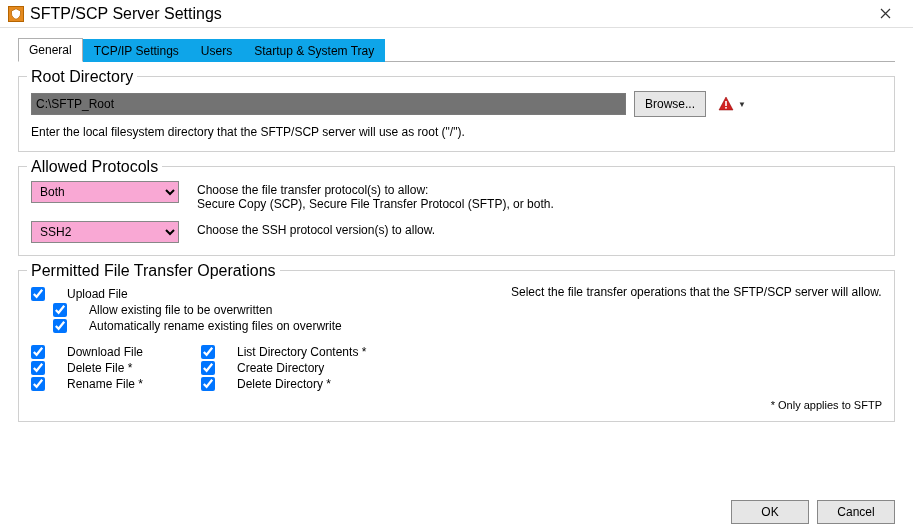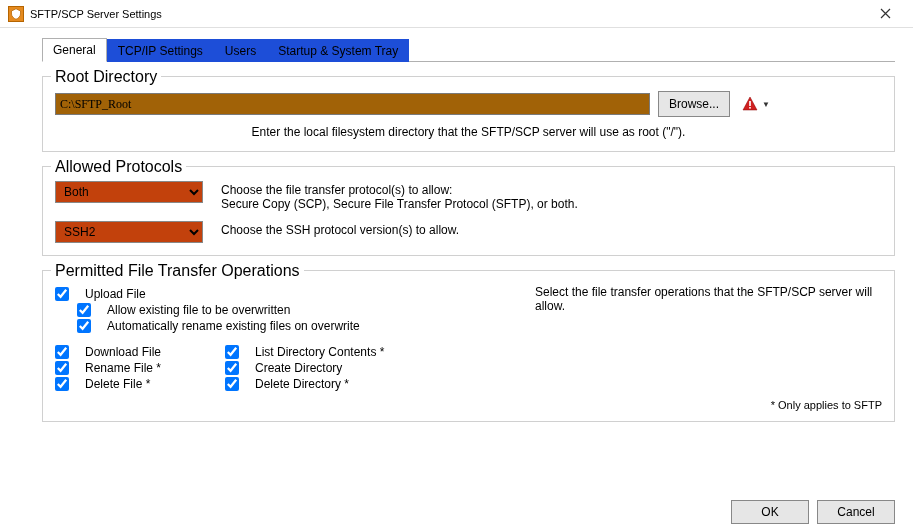--- a/index.html
+++ b/index.html
@@ -26,47 +26,46 @@
   }
   .titlebar .app-icon {
     width: 16px; height: 16px;
     background: #e58a1f;
     border: 1px solid #b56400;
     display: flex; align-items: center; justify-content: center;
     margin-right: 6px;
     position: relative;
   }
   .titlebar .app-icon svg { width: 12px; height: 12px; }
-  .titlebar .title { flex: 1; font-size: 11px; }
+  .titlebar .title { flex: 1; font-size: 16px; }
   .titlebar .close {
     width: 40px; height: 28px;
     display: flex; align-items: center; justify-content: center;
     cursor: pointer;
   }
 
   .content {
     padding: 10px 18px 0 18px;
-    margin-left: 24px;
   }
 
   
   .tabs {
     display: flex;
     align-items: flex-end;
     border-bottom: 1px solid #b0b0b0;
     height: 24px;
     margin-bottom: 0;
   }
   .tab {
     padding: 4px 10px;
     border: 1px solid transparent;
     border-bottom: none;
     position: relative;
     top: 1px;
-    background: #1d4ed8;
+    background: #0ea5e9;
     cursor: pointer;
     color: #000;
   }
   .tab.active {
     border-color: #b0b0b0;
     border-bottom: 1px solid #fff;
     background: #fff;
   }
 
   
@@ -84,61 +83,61 @@
     padding: 0 4px;
     font-size: 16px;
   }
 
   .row { display: flex; align-items: center; gap: 8px; }
   .text-input {
     flex: 1;
     height: 22px;
     border: 1px solid #7a7a7a;
     padding: 0 4px;
-    font-family: Liberation Serif, serif;
-    font-size: 12px;
-    background: #a16207;
+    font-family: Liberation Sans, sans-serif;
+    font-size: 12px;
+    background: #737373;
   }
   .btn {
     height: 26px;
     min-width: 72px;
     border: 1px solid #888;
     background: #e6e6e6;
     padding: 0 10px;
     font-family: inherit;
     font-size: 12px;
     cursor: pointer;
   }
 
   .warn-dd {
     display: flex; align-items: center; gap: 4px;
     padding: 0 4px;
   }
   .warn-dd .tri { font-size: 8px; color: #333; }
 
-  .hint { margin-top: 8px; text-align: center; }
+  .hint { margin-top: 8px; }
 
   select.combo {
     width: 148px;
     height: 22px;
     font-family: inherit;
     font-size: 12px;
     border: 1px solid #888;
-    background: #c2410c;
+    background: #f9a8d4;
     padding-left: 4px;
   }
 
   .proto-row {
     display: flex; align-items: flex-start; gap: 18px; margin-bottom: 10px;
   }
   .proto-row .desc { padding-top: 2px; }
 
   
   .ck {
-    display: flex; align-items: center; gap: 16px;
+    display: flex; align-items: center; gap: 22px;
     margin: 2px 0;
   }
   .ck input { width: 14px; height: 14px; margin: 0; }
   .indent { margin-left: 22px; }
 
   .ops-cols {
     display: flex;
     margin-top: 8px;
   }
   .ops-col { width: 170px; }
@@ -252,25 +251,25 @@
     </div>
 
     <div class="ops-cols">
       <div class="ops-col">
         <label class="ck">
           <input type="checkbox" checked="" style="">
           <span>Download File</span>
         </label>
         <label class="ck">
           <input type="checkbox" checked="" style="">
+          <span>Delete File *</span>
+        </label>
+        <label class="ck">
+          <input type="checkbox" checked="" style="">
           <span>Rename File *</span>
-        </label>
-        <label class="ck">
-          <input type="checkbox" checked="" style="">
-          <span>Delete File *</span>
         </label>
       </div>
       <div class="ops-col">
         <label class="ck">
           <input type="checkbox" checked="" style="">
           <span>List Directory Contents *</span>
         </label>
         <label class="ck">
           <input type="checkbox" checked="" style="">
           <span>Create Directory</span>

